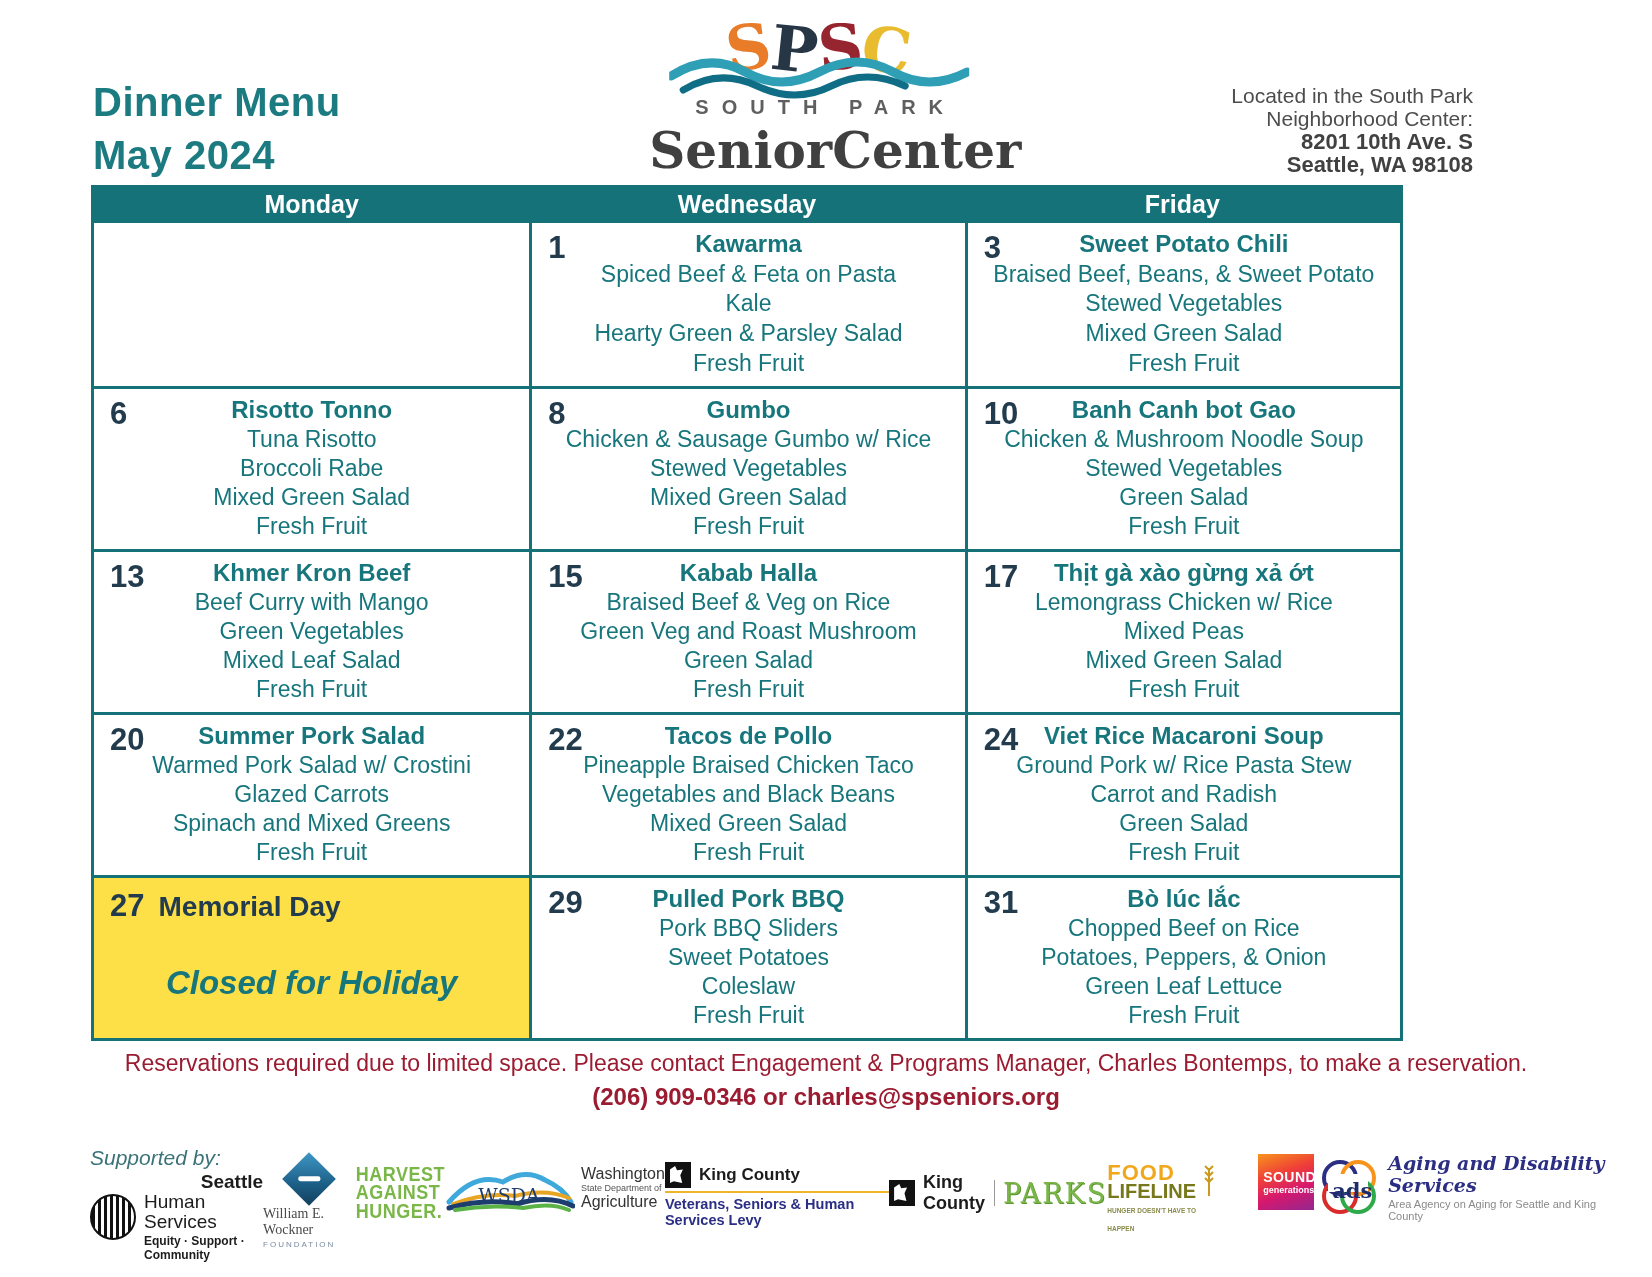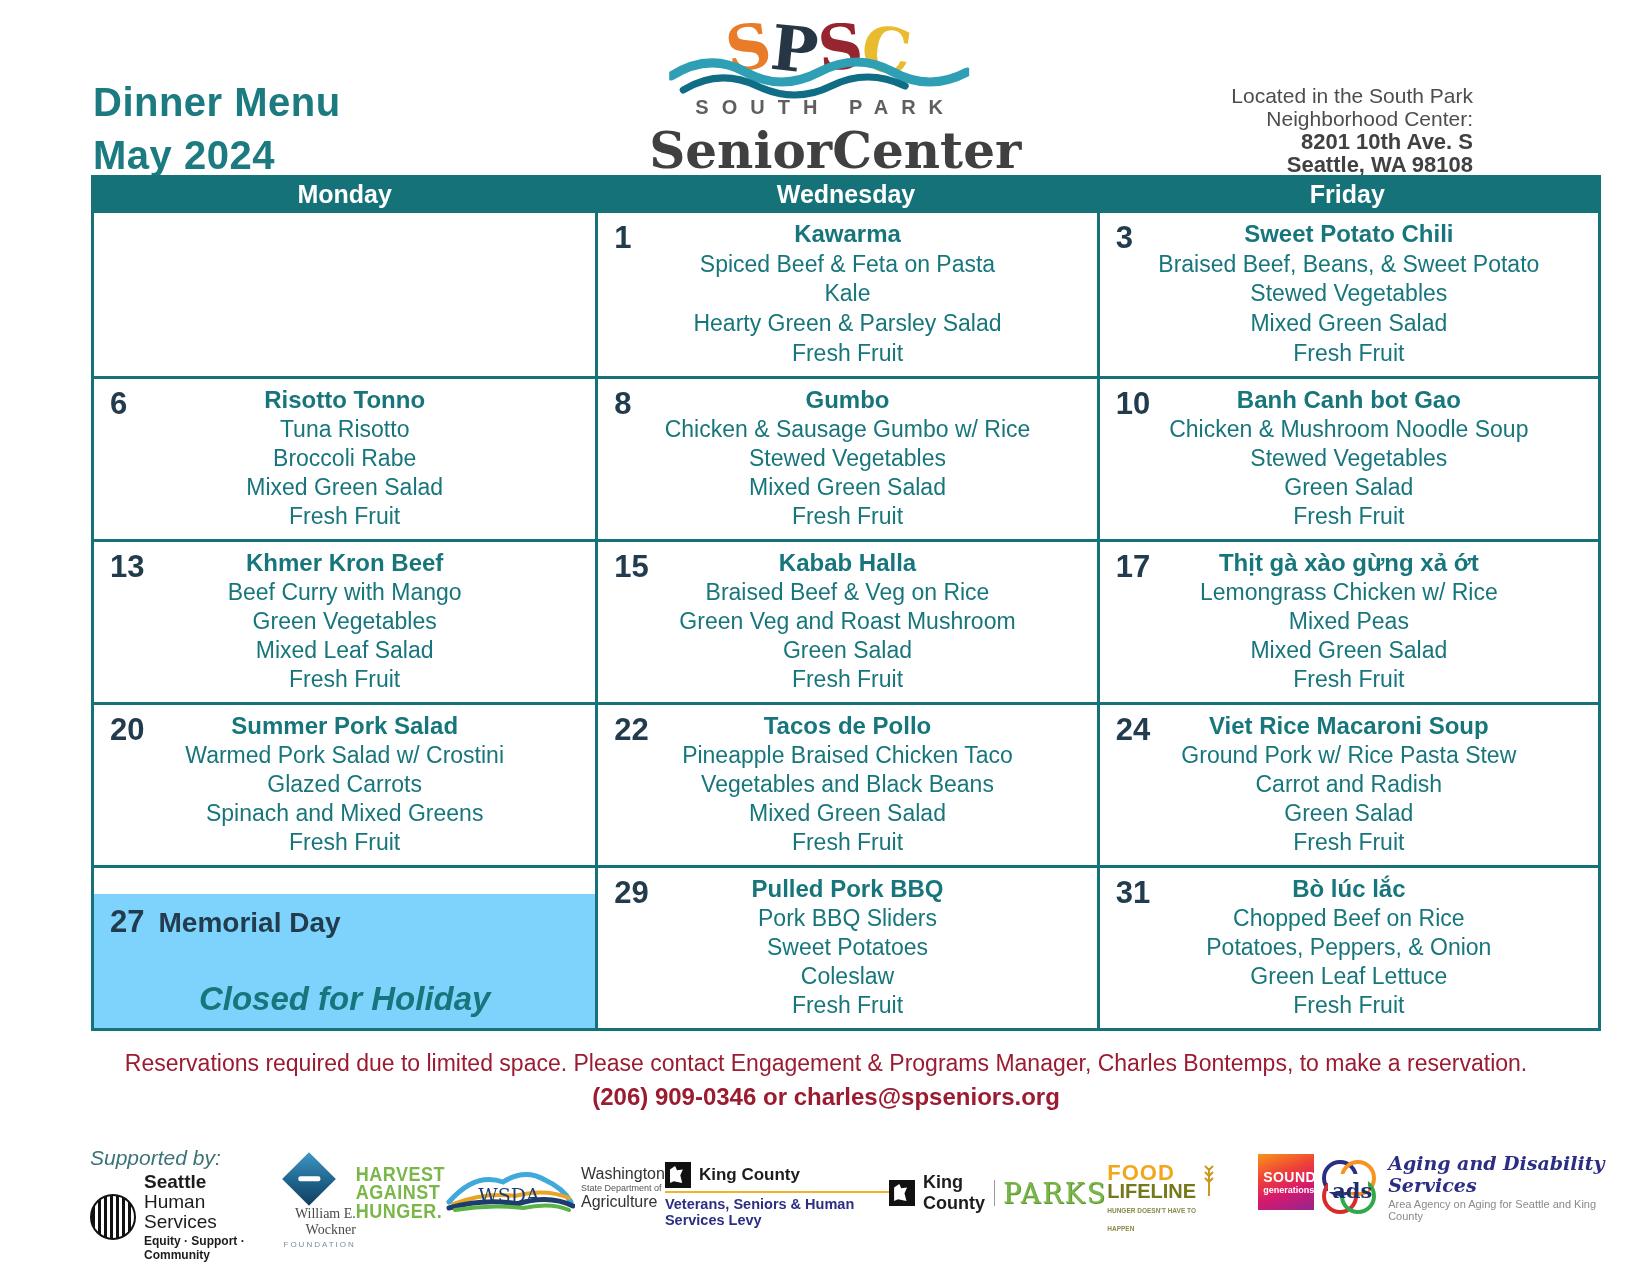--- a/index.html
+++ b/index.html
@@ -22,55 +22,55 @@
   .ll-3 { color:#97252f; transform:rotate(-5deg); }
   .ll-4 { color:#e9bc2f; transform:rotate(8deg) translateY(3px); }
   .logo-wave { position:absolute; left:50%; transform:translateX(-50%); top:34px; width:300px; height:60px; }
   .logo-sub { font-size:20px; font-weight:600; color:#5f5f5f; letter-spacing:13px; margin-left:13px; margin-top:2px; }
   .logo-name { font-family:"DejaVu Serif","Liberation Serif",serif; font-weight:700; font-size:50px; color:#404040; margin-top:2px; }
 
   .address-block { position:absolute; right:179px; top:84px; text-align:right; color:#4d4d4d; font-size:21px; line-height:23px; }
   .address-bold { font-weight:700; font-size:22px; color:#414141; }
 
   
-  .calendar { position:absolute; left:91px; top:175px; width:1510px; border:3px solid #157279; border-top:none; }
+  .calendar { position:absolute; left:91px; top:185px; width:1312px; border:3px solid #157279; border-top:none; }
   .cal-head { display:grid; grid-template-columns:1fr 1fr 1fr; background:#157279; height:38px; margin:-0px -0px 0 0; }
   .cal-head > div { color:#ffffff; font-weight:700; font-size:25px; display:flex; align-items:center; justify-content:center; }
   .cal-row { display:grid; grid-template-columns:1fr 1fr 1fr; height:163px; border-top:3px solid #157279; }
   .cal-row:first-of-type { border-top:none; }
   .cal-cell { position:relative; background:#ffffff; }
   .cal-cell + .cal-cell { border-left:3px solid #157279; }
   .daynum { font-weight:800; font-size:31px; color:#223c4e; }
   .cal-cell > .daynum { position:absolute; top:7px; left:16px; }
   .menu { height:100%; display:flex; flex-direction:column; justify-content:space-around; text-align:center; padding:6px 14px 8px; }
   .cal-title { color:#17767c; font-weight:700; font-size:24px; }
   .cal-item { color:#17767c; font-size:23px; }
-  .holiday { background:#7dd3fc;margin-top:26px; }
+  .holiday { background:#fde047; }
   .holiday-head { display:flex; align-items:baseline; gap:14px; padding:10px 0 0 16px; }
   .holiday-label { font-weight:800; font-size:28px; color:#223c4e; }
   .holiday-note { text-align:center; margin-top:40px; font-size:33px; font-weight:700; font-style:italic; color:#17767c; }
 
   
   .reservation { position:absolute; left:0; top:1050px; width:100%; text-align:center; color:#9b1b30; }
   .res-line1 { font-size:23px; font-weight:500; }
   .res-line2 { font-size:24px; font-weight:800; margin-top:6px; }
 
   
   .sponsors { position:absolute; left:90px; top:1146px; right:40px; display:flex; align-items:flex-start; }
   .supported-by { font-style:italic; font-size:21px; color:#3a7277; margin-bottom:2px; }
 
   .sp { display:flex; align-items:center; gap:8px; }
 
   .shs-emblem { width:46px; height:46px; border-radius:50%; border:2px solid #111;
     background:repeating-linear-gradient(90deg,#111 0 3px,#fff 3px 6px); flex:none; }
-  .shs-text .l1 { font-weight:800; font-size:19px; color:#1c1c1c; line-height:20px; }
+  .shs-text .l1 { font-weight:800; font-size:19px; color:#1c1c1c; line-height:20px;text-align:right; }
   .shs-text .l2 { font-size:19px; color:#1c1c1c; line-height:20px; }
   .shs-text .l3 { font-weight:700; font-size:12px; color:#1c1c1c; margin-top:2px; }
 
-  .wockner { text-align:right; width:120px; }
+  .wockner { text-align:left; width:120px; }
   .wockner-diamond { width:38px; height:38px; margin:0 auto 8px; transform:rotate(45deg);
     background:linear-gradient(135deg,#3f97c6 0%,#1c5f86 60%,#123f5e 100%); position:relative; }
   .wockner-diamond::after { content:""; position:absolute; left:8px; top:16px; width:22px; height:5px;
     background:#fff; transform:rotate(-45deg); border-radius:2px; }
   .wockner-name { font-family:"Liberation Serif","DejaVu Serif",serif; font-size:14px; color:#4a4a4a; }
   .wockner-found { font-size:8px; color:#7a8aa0; letter-spacing:2px; margin-top:2px; }
 
   .harvest { color:#7ab648; font-weight:800; font-size:18px; line-height:17px; letter-spacing:.5px; transform:scaleY(1.08); }
 
   .wsda { display:flex; align-items:center; gap:6px; }

